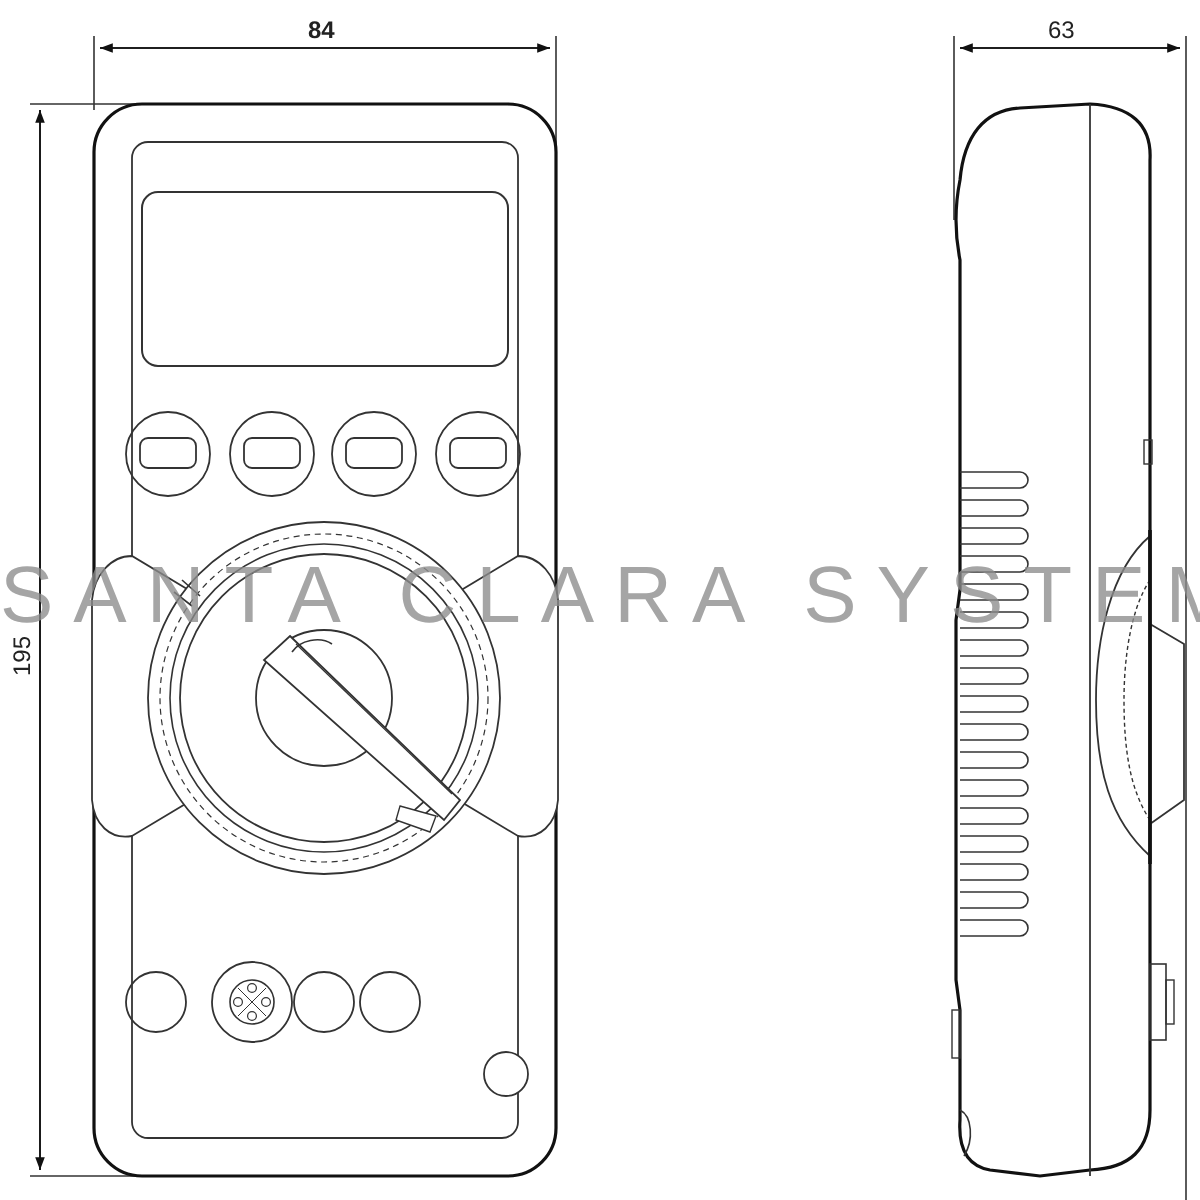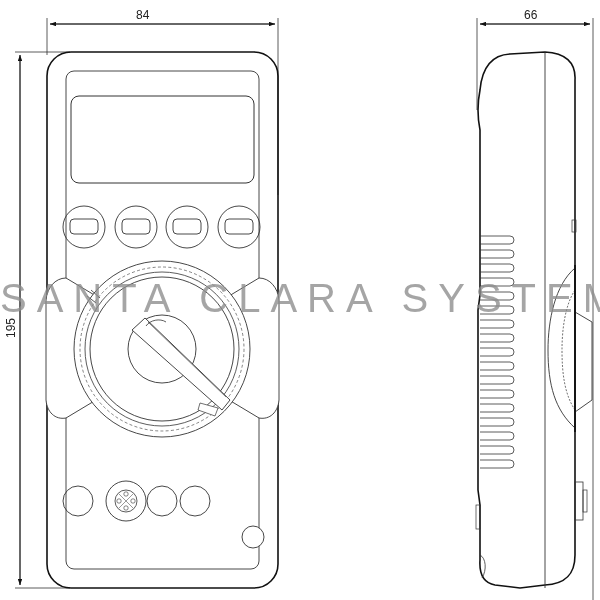--- a/index.html
+++ b/index.html
@@ -131,17 +131,17 @@
       <line x1="575" y1="265" x2="575" y2="432" stroke="#111" stroke-width="1.8"></line>
     </g>
 
     <rect x="575" y="482" width="8" height="38" fill="none" stroke="#333" stroke-width="0.8"></rect>
     <rect x="583" y="490" width="4" height="22" fill="none" stroke="#333" stroke-width="0.7"></rect>
     <rect x="476" y="505" width="4" height="24" fill="none" stroke="#333" stroke-width="0.7"></rect>
     <path d="M480,555 C486,558 487,570 482,578" fill="none" stroke="#333" stroke-width="0.8"></path>
   </g>
 </svg>
 
-<span class="dim-label" style="left:136px; top:8px;">84</span>
-<span class="dim-label" style="left:524px; top:8px;">66</span>
+<span class="dim-label" style="left:154px; top:8px;font-weight:bold;">84</span>
+<span class="dim-label" style="left:524px; top:8px;">63</span>
 <span class="dim-label" style="left:0px; top:318px; transform: rotate(-90deg); transform-origin: 12px 8px;">195</span>
 
 <div class="watermark">SANTA CLARA SYSTEMS</div>
 
 </body></html>

